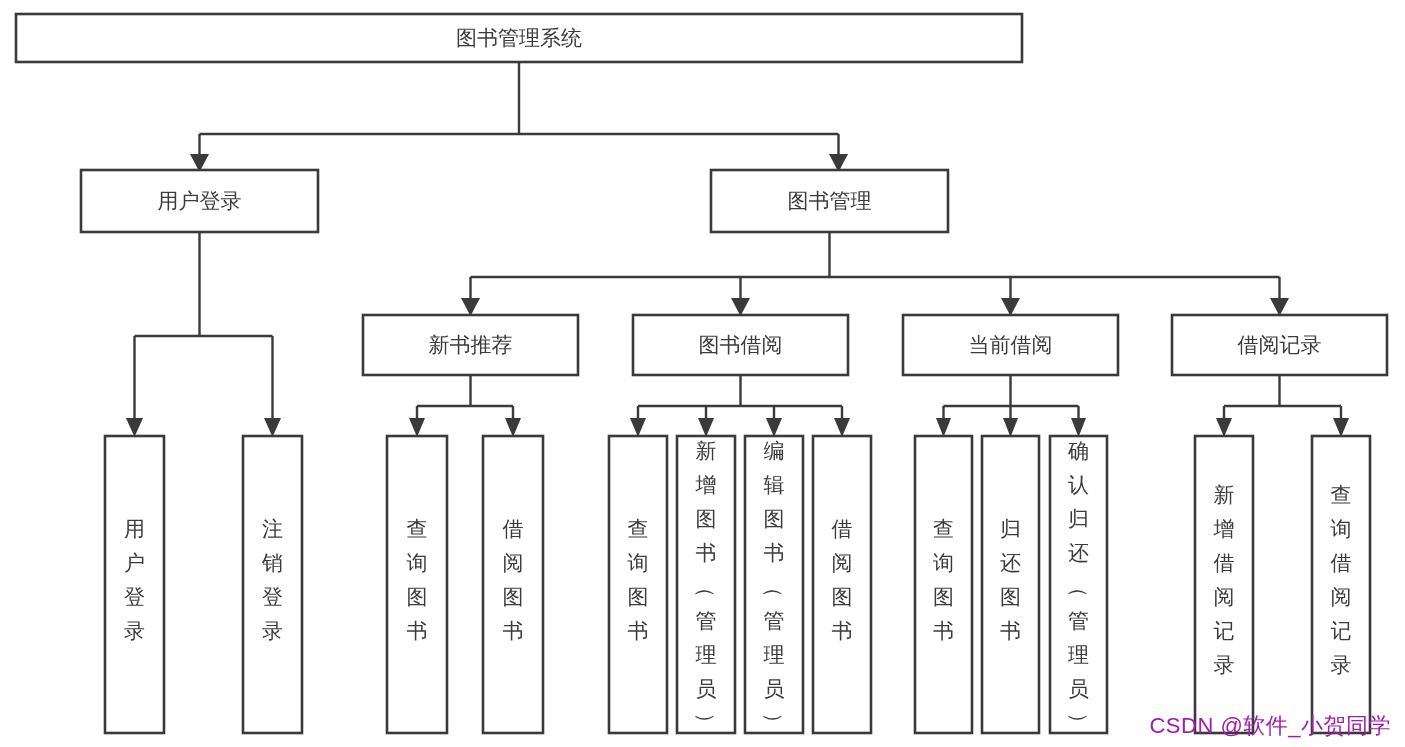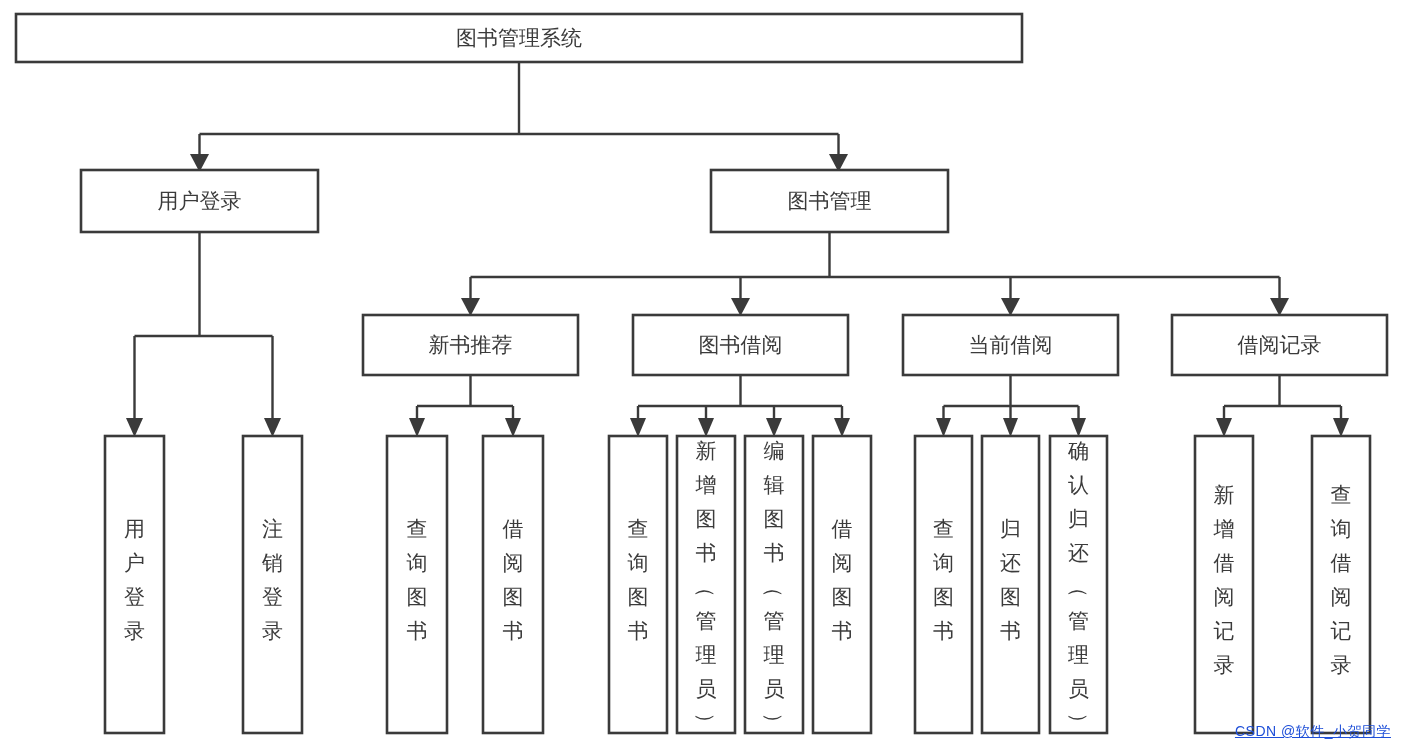--- a/index.html
+++ b/index.html
@@ -55,26 +55,25 @@
     font-size: 21px;
     fill: #3b3b3b;
     text-anchor: middle;
     white-space: pre;
   }
   .watermark {
     position: absolute;
     right: 14px;
     bottom: 6px;
     font-family: "Liberation Sans", "DejaVu Sans", sans-serif;
-    font-size: 14px;
-    color: #1d4ed8;
+    font-size: 22px;
+    color: #a21caf;
     letter-spacing: 0.5px;
     user-select: none;
     pointer-events: none;
-    text-decoration: underline;
   }
 </style>
 </head>
 <body>
 
 <div id="diagram-root">
 
   <svg id="flow" viewBox="0 0 1405 747">
 
     <g>

